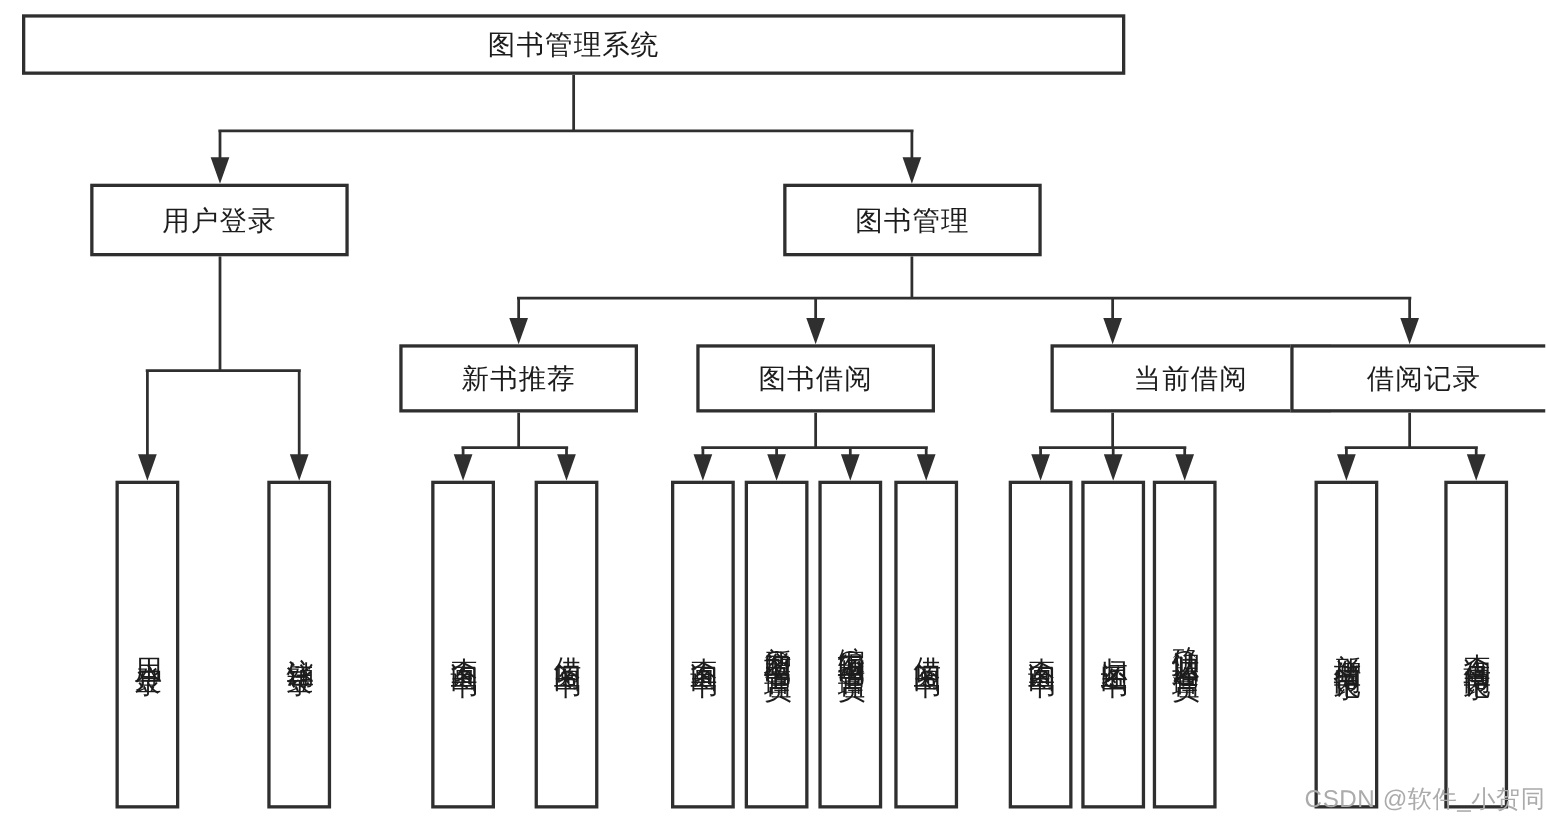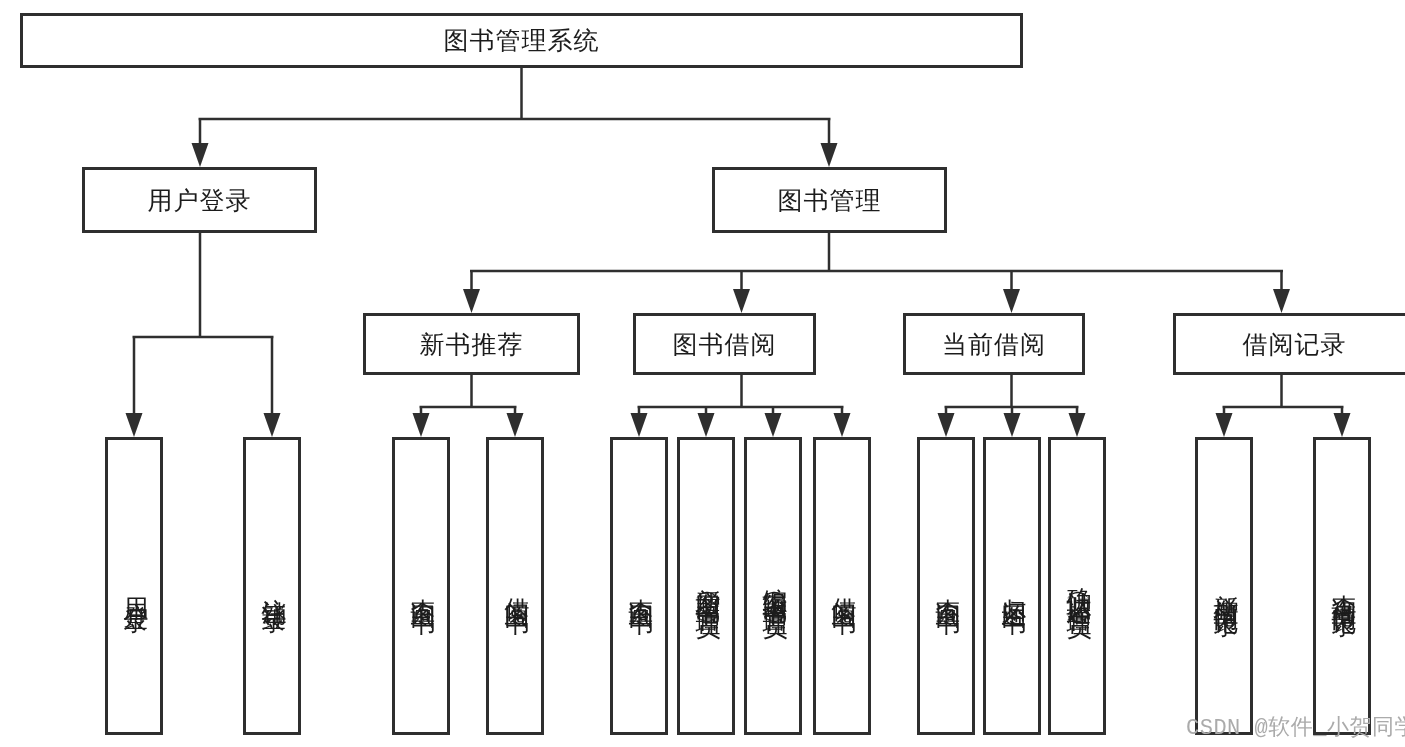--- a/index.html
+++ b/index.html
@@ -5,21 +5,21 @@
   html, body {
     margin: 0;
     padding: 0;
     background: #ffffff;
   }
   .canvas {
     position: relative;
     width: 1405px;
     height: 747px;
     background: #ffffff;
-    font-family: Liberation Mono, monospace;
+    font-family: Liberation Sans, sans-serif;
     overflow: hidden;
   }
   .connectors {
     position: absolute;
     left: 0;
     top: 0;
     width: 1405px;
     height: 747px;
   }
   .node {
@@ -99,22 +99,22 @@
       <polygon points="1333.5,413 1350.5,413 1342,437"></polygon>
     </g>
   </svg>
 
   <div class="node hnode" style="left:20px; top:13px; width:1003px; height:55px;">图书管理系统</div>
 
   <div class="node hnode" style="left:82px; top:167px; width:235px; height:66px;">用户登录</div>
   <div class="node hnode" style="left:363px; top:313px; width:217px; height:62px;">新书推荐</div>
 
   <div class="node hnode" style="left:712px; top:167px; width:235px; height:66px;">图书管理</div>
-  <div class="node hnode" style="left:633px; top:313px; width:183px; height:62px;">图书借阅</div>
-  <div class="node hnode" style="left:903px; top:313px; width:182px; height:62px;text-align:right;">当前借阅</div>
+  <div class="node hnode" style="left:633px; top:313px; width:217px; height:62px;">图书借阅</div>
+  <div class="node hnode" style="left:955px; top:313px; width:255px; height:62px;text-align:right;">当前借阅</div>
   <div class="node hnode" style="left:1173px; top:313px; width:243px; height:62px;">借阅记录</div>
 
   <div class="node vnode" style="left:105px; top:437px; width:58px; height:298px;">用户登录</div>
   <div class="node vnode" style="left:243px; top:437px; width:58px; height:298px;">注销登录</div>
 
   <div class="node vnode" style="left:392px; top:437px; width:58px; height:298px;">查询图书</div>
   <div class="node vnode" style="left:486px; top:437px; width:58px; height:298px;">借阅图书</div>
 
   <div class="node vnode" style="left:610px; top:437px; width:58px; height:298px;">查询图书</div>
   <div class="node vnode" style="left:677px; top:437px; width:58px; height:298px;">新增图书（管理员）</div>

